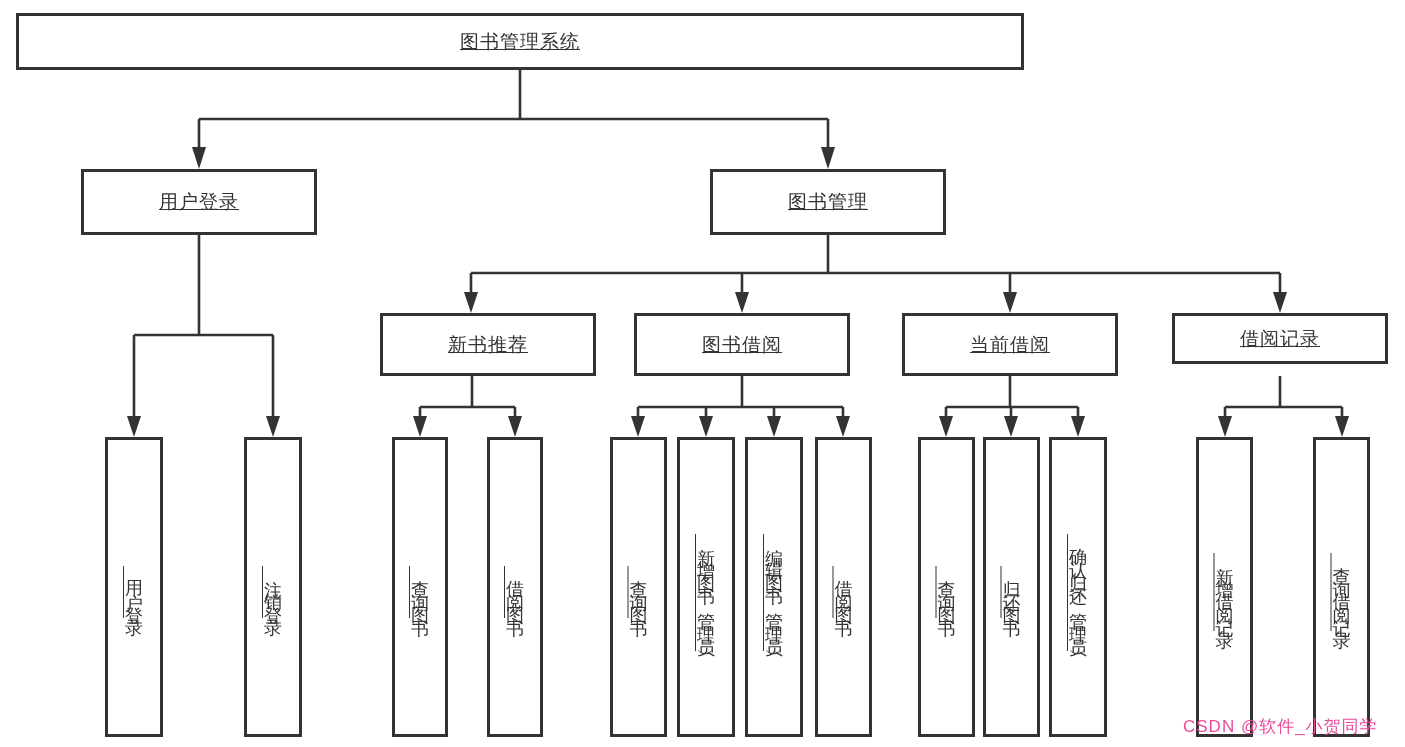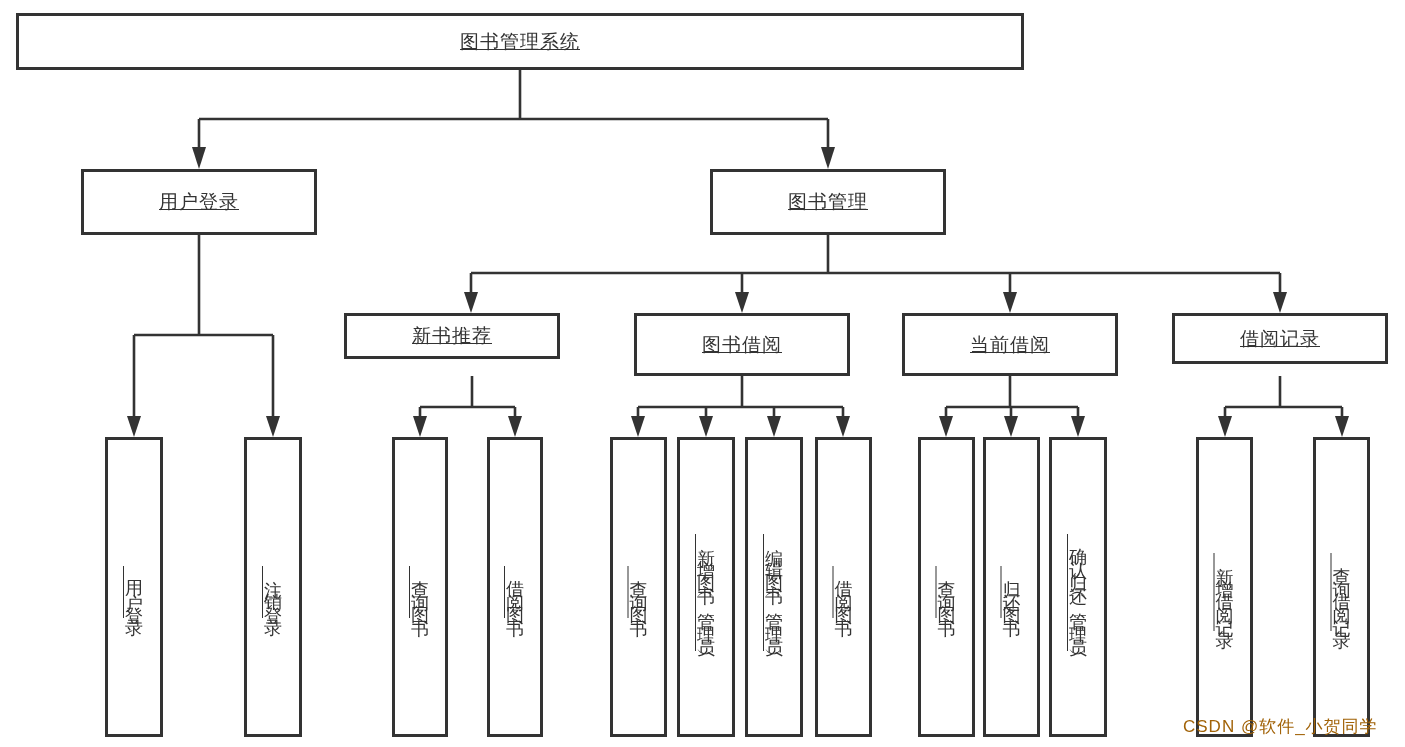--- a/index.html
+++ b/index.html
@@ -29,21 +29,21 @@
     writing-mode:vertical-rl;
     letter-spacing:13px;
     font-size:18px;
     line-height:1;
     padding-top:10px;
   }
   #watermark{
     position:absolute;
     left:1183px;top:715px;
     font-size:17px;
-    color:#a16207;
+    color:#ec4899;
     letter-spacing:1px;
     white-space:nowrap;
   }
 </style>
 </head>
 <body>
 
 <div id="stage">
 
   <svg id="wires" width="1405" height="747" viewBox="0 0 1405 747">
@@ -84,21 +84,21 @@
       <polygon points="1218,416 1232,416 1225,437"></polygon>
       <polygon points="1335,416 1349,416 1342,437"></polygon>
     </g>
   </svg>
 
   <div class="node" style="left:16px;top:13px;width:1008px;height:57px">图书管理系统</div>
 
   <div class="node" style="left:81px;top:169px;width:236px;height:66px">用户登录</div>
   <div class="node" style="left:710px;top:169px;width:236px;height:66px">图书管理</div>
 
-  <div class="node" style="left:344px;top:313px;width:216px;height:46px">新书推荐</div>
+  <div class="node" style="left:380px;top:313px;width:216px;height:63px">新书推荐</div>
   <div class="node" style="left:902px;top:313px;width:216px;height:63px">当前借阅</div>
   <div class="node" style="left:634px;top:313px;width:216px;height:63px">图书借阅</div>
   <div class="node" style="left:1172px;top:313px;width:216px;height:51px">借阅记录</div>
 
   <div class="node leaf" style="left:105px;top:437px;width:58px;height:300px">用户登录</div>
   <div class="node leaf" style="left:244px;top:437px;width:58px;height:300px">注销登录</div>
 
   <div class="node leaf" style="left:392px;top:437px;width:56px;height:300px">查询图书</div>
   <div class="node leaf" style="left:487px;top:437px;width:56px;height:300px">借阅图书</div>
 

